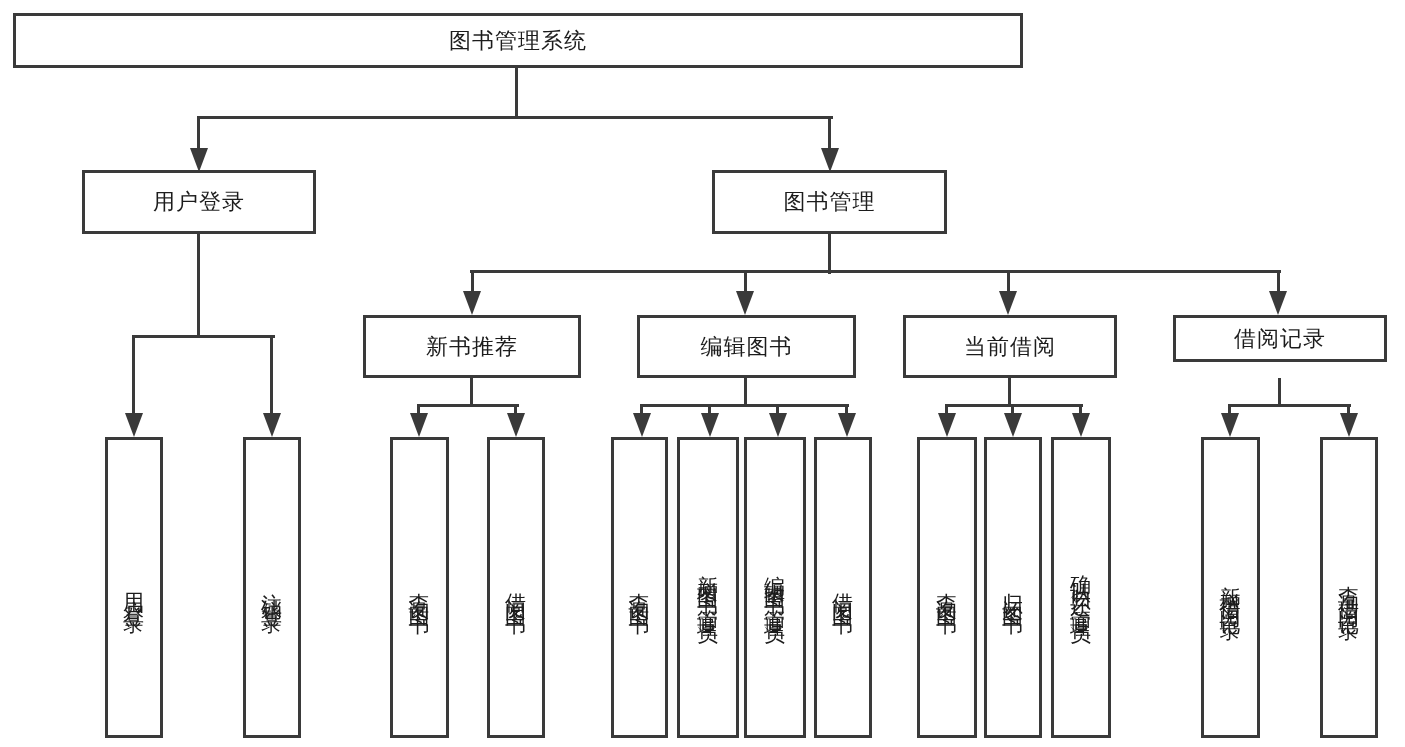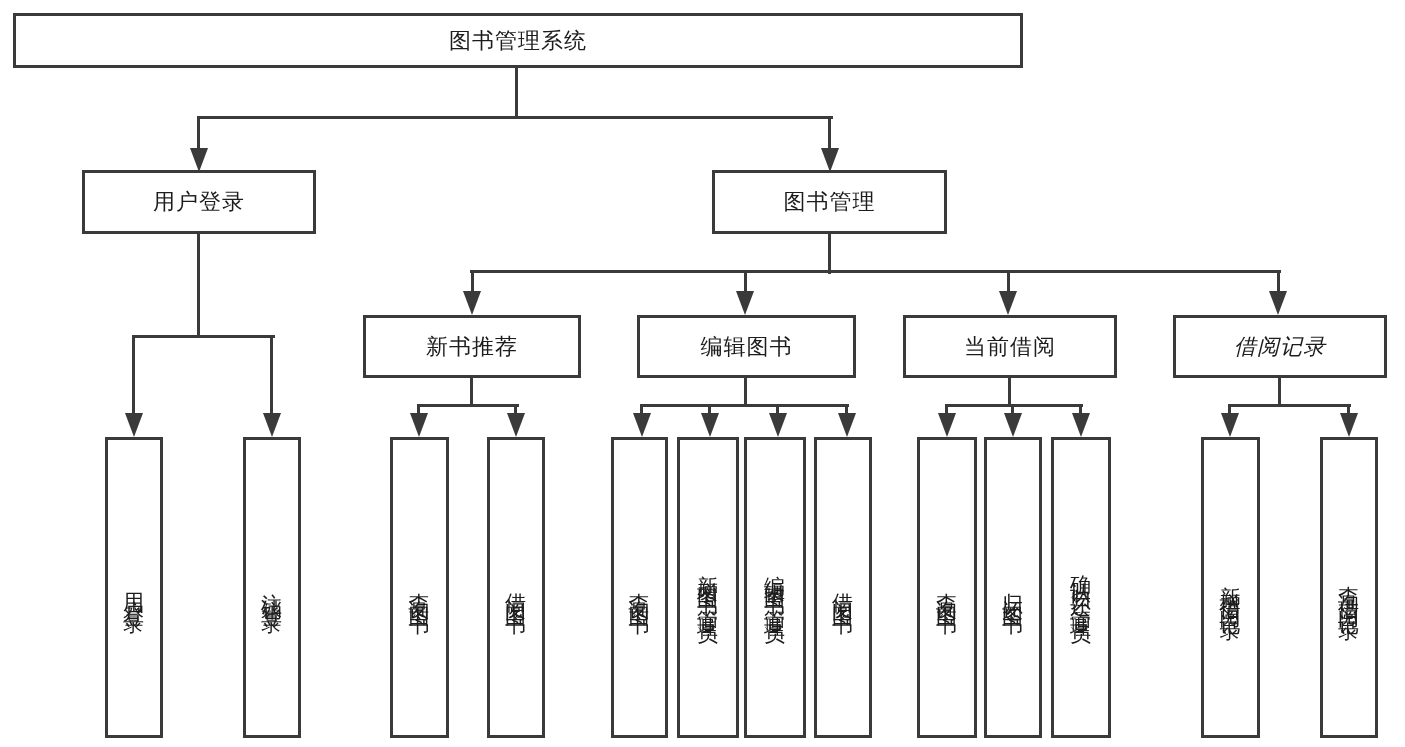--- a/index.html
+++ b/index.html
@@ -29,21 +29,21 @@
     border-left:9px solid transparent;border-right:9px solid transparent;
     border-top:24px solid #3a3a3a;
   }
   
   .b-root{left:13px;top:13px;width:1010px;height:55px;}
   .b-l2a{left:82px;top:170px;width:234px;height:64px;}
   .b-l2b{left:712px;top:170px;width:235px;height:64px;}
   .b-l3a{left:363px;top:315px;width:218px;height:63px;}
   .b-l3b{left:637px;top:315px;width:219px;height:63px;}
   .b-l3c{left:903px;top:315px;width:214px;height:63px;}
-  .b-l3d{left:1173px;top:315px;width:214px;height:63px;font-style:italic;}
+  .b-l3d{left:1173px;top:315px;width:214px;height:47px;}
   .leaf{top:437px;height:301px;width:58px;}
   .b-g1a{left:105px;} .b-g1b{left:243px;}
   .b-g2a{left:390px;width:59px;} .b-g2b{left:487px;}
   .b-g3a{left:611px;width:57px;} .b-g3b{left:677px;width:62px;}
   .b-g3c{left:744px;width:62px;} .b-g3d{left:814px;}
   .b-g4a{left:917px;width:60px;} .b-g4b{left:984px;}
   .b-g4c{left:1051px;width:60px;}
   .b-g5a{left:1201px;width:59px;} .b-g5b{left:1320px;}
   
   .cA1{left:515px;top:66px;height:53px;}

